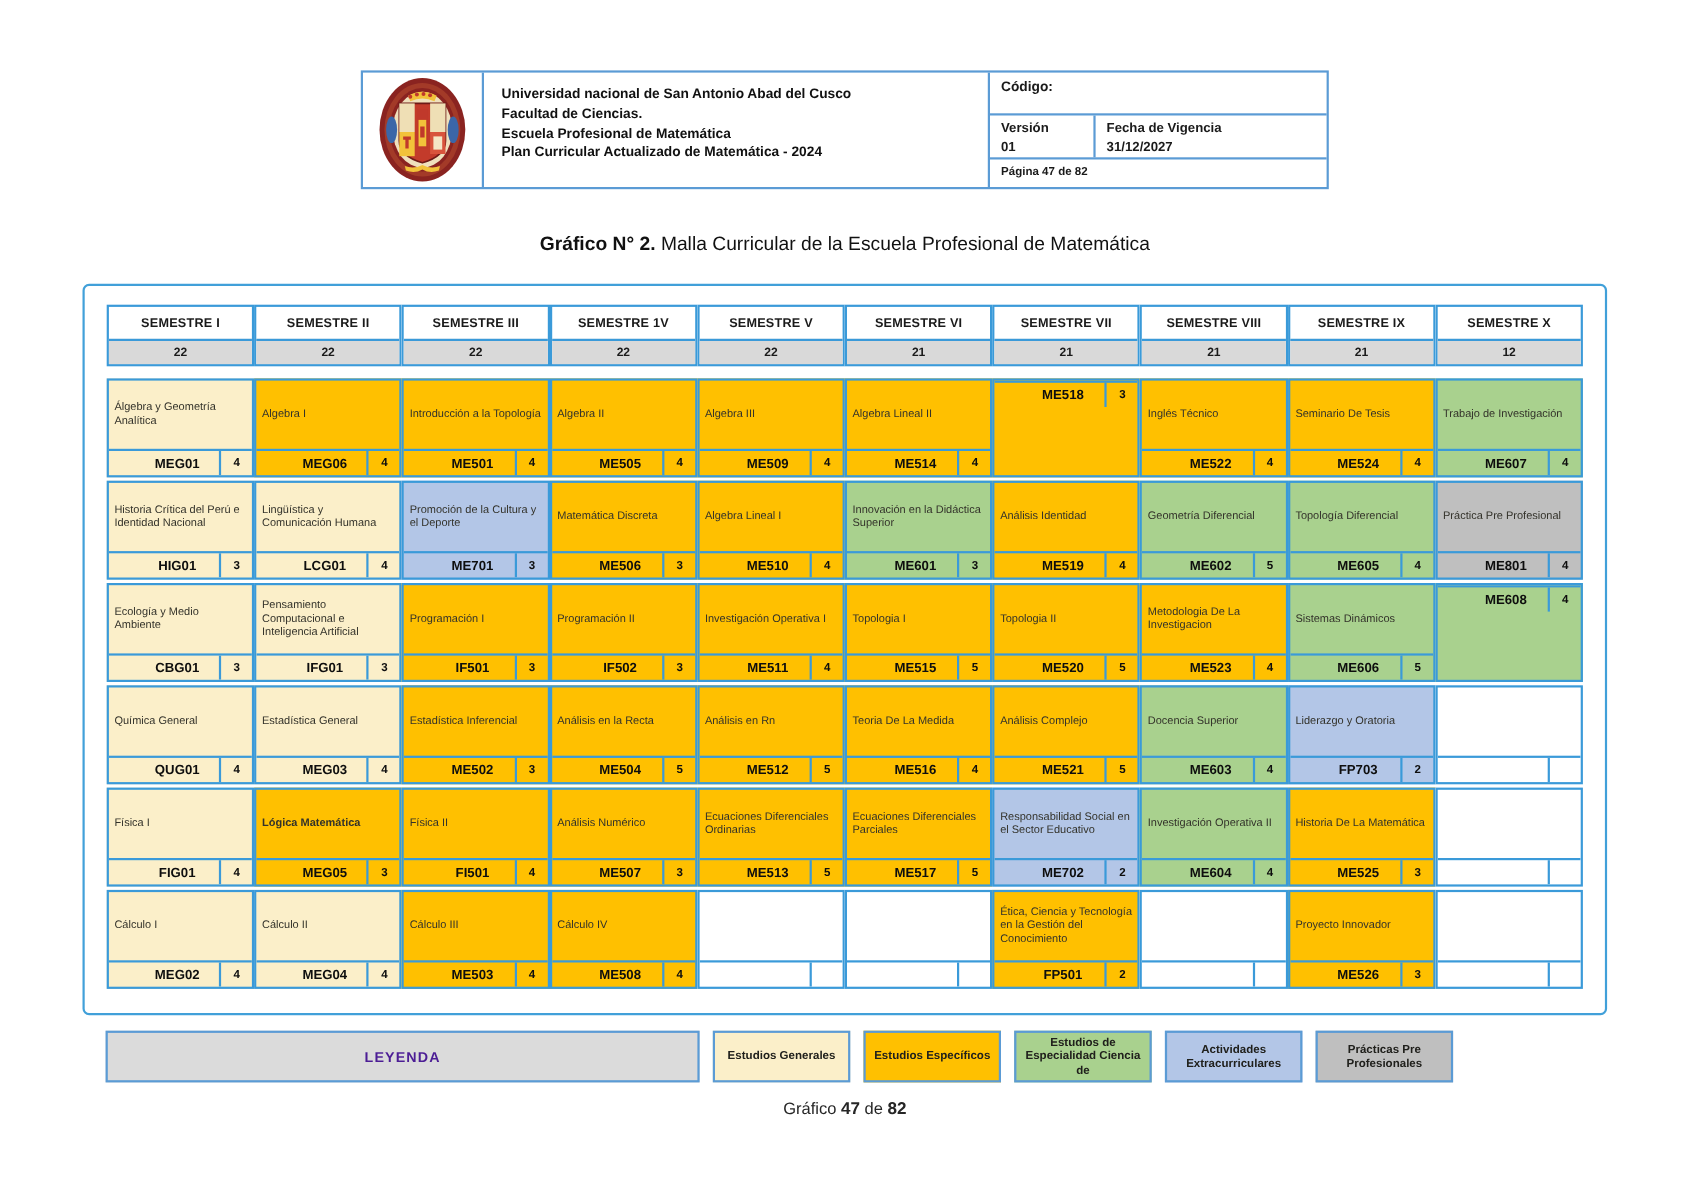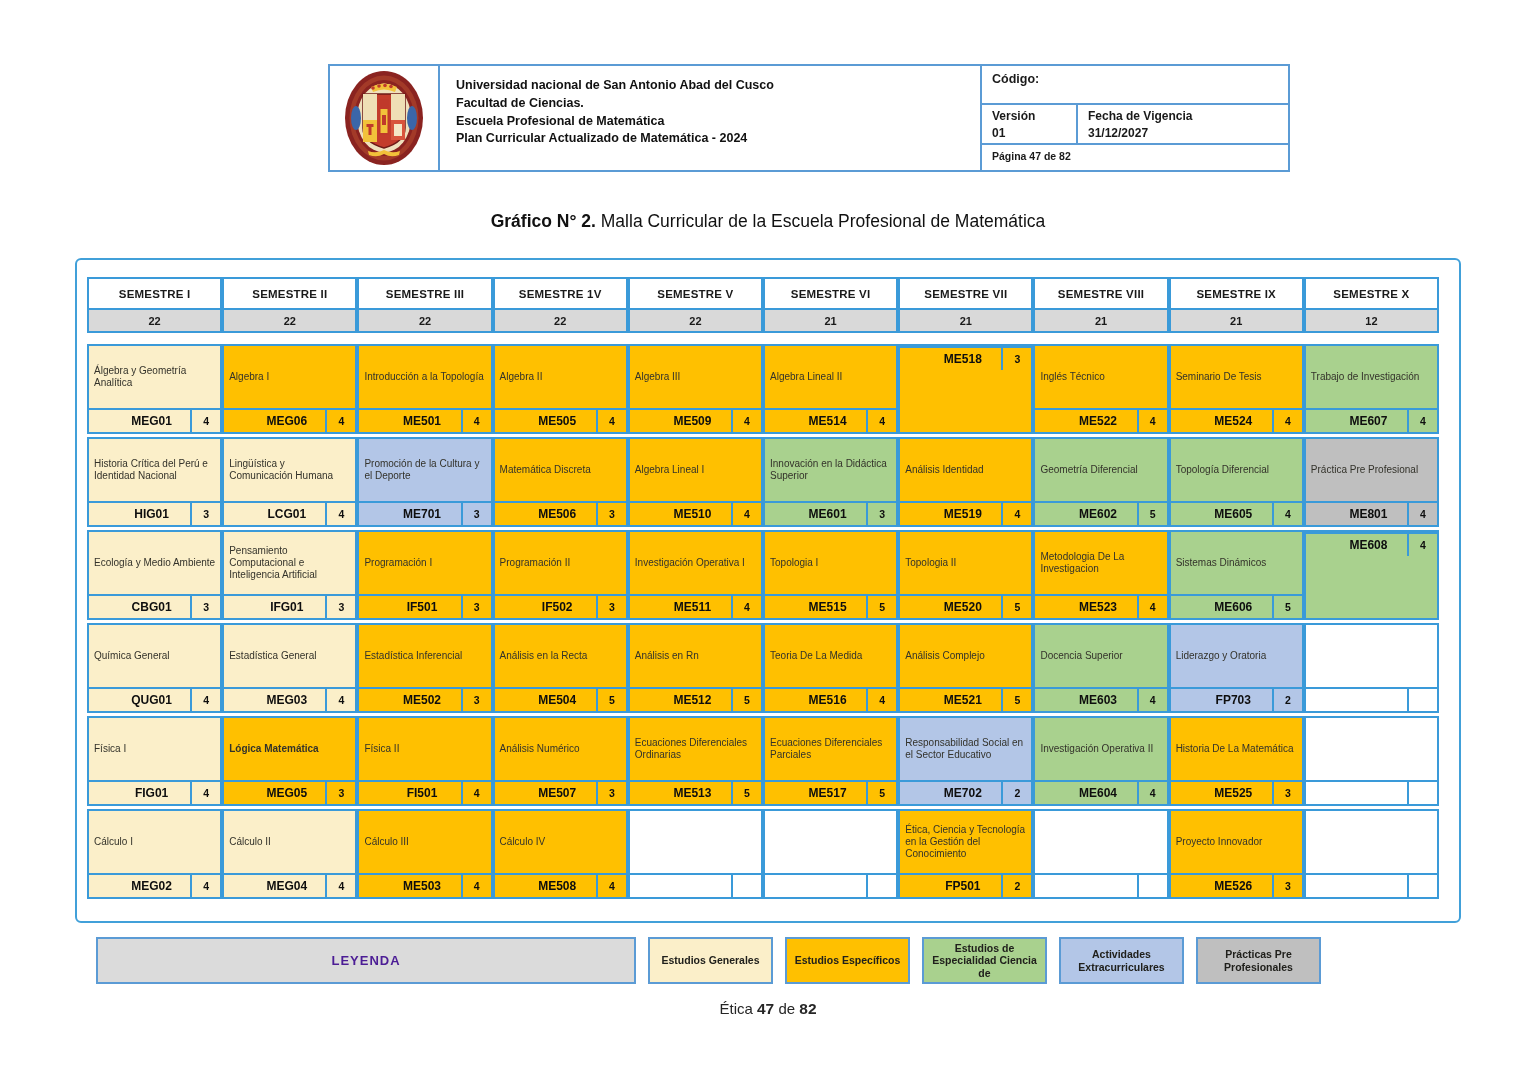--- a/index.html
+++ b/index.html
@@ -1,21 +1,21 @@
 <!DOCTYPE html>
 <html><head>
 <meta charset="utf-8">
 <style>
   * { margin:0; padding:0; box-sizing:border-box; }
   html,body { width:1536px; height:1086px; background:#ffffff;
     font-family:"Liberation Sans", sans-serif; color:#1a1a1a; overflow:hidden; }
   .page { position:relative; width:1536px; height:1086px; background:#fff; }
 
   
-  .header-table { position:absolute; left:328px; top:64px; width:962px; height:108px;
+  .header-table { position:absolute; left:328px; top:64px; width:880px; height:108px;
     border:2px solid #5B9BD5; display:flex; background:#fff; }
   .logo-cell { width:110px; border-right:2px solid #5B9BD5; display:flex;
     align-items:center; justify-content:center; }
   .inst-cell { flex:1; padding:11px 14px 6px 16px; font-weight:bold; font-size:12.5px;
     line-height:1.42; color:#111; }
   .meta-cell { width:308px; border-left:2px solid #5B9BD5; display:flex; flex-direction:column;margin-left:20px; }
   .codigo-row { height:39px; padding:6px 10px; font-weight:bold; font-size:12.5px;
     border-bottom:2px solid #5B9BD5; }
   .version-row { height:40px; display:flex; border-bottom:2px solid #5B9BD5; }
   .version-left { width:96px; border-right:2px solid #5B9BD5; padding:3px 10px;
@@ -25,21 +25,21 @@
 
   
   .doc-title { position:absolute; left:0; top:211px; width:100%; text-align:center;
     font-size:17.5px; color:#111; }
   .doc-title .bold { font-weight:bold; }
 
   
   .grid-wrap { position:absolute; left:75px; top:258px; width:1386px; height:665px;
     border:2px solid #41A0D9; border-radius:6px; background:#fff; }
   .grid { position:absolute; left:0; top:0; width:100%; height:100%;
-    padding:17px 20px 14px 10px; display:flex; }
+    padding:17px 20px 14px 20px; display:flex; }
   .sem-col { flex:1; display:flex; flex-direction:column; min-width:0; }
   .sem-head { border:2px solid #3A9AD9; background:#fff; flex-shrink:0; }
   .sem-title { height:29px; display:flex; align-items:center; justify-content:center;
     font-weight:bold; font-size:11.5px; letter-spacing:.2px; }
   .sem-credits { height:23px; background:#D9D9D9; border-top:2px solid #3A9AD9;
     display:flex; align-items:center; justify-content:center; font-weight:bold; font-size:11px; }
   .course-list { margin-top:11px; display:flex; flex-direction:column; gap:3px; }
   .course { height:90px; border:2px solid #3A9AD9; display:flex; flex-direction:column;
     overflow:hidden; }
   .cname { flex:1; padding:2px 5px; font-size:10px; line-height:1.18; color:#33322A;
@@ -639,21 +639,21 @@
   <div class="legend-row" id="legend-row">
     <div class="leyenda-box">LEYENDA</div>
   <div class="legend-item t-general">Estudios Generales</div>
       <div class="legend-item t-especifico">Estudios Específicos</div>
       <div class="legend-item t-especialidad">Estudios de Especialidad Ciencia de</div>
       <div class="legend-item t-extracurricular">Actividades Extracurriculares</div>
       <div class="legend-item t-practica">Prácticas Pre Profesionales</div>
     </div>
 
   <div class="page-footer">
-    <span>Ética</span>
+    <span>Gráfico</span>
     <span> </span>
     <span class="num">47</span>
     <span> </span>
     <span>de</span>
     <span> </span>
     <span class="num">82</span>
   </div>
 
 </div>
 

